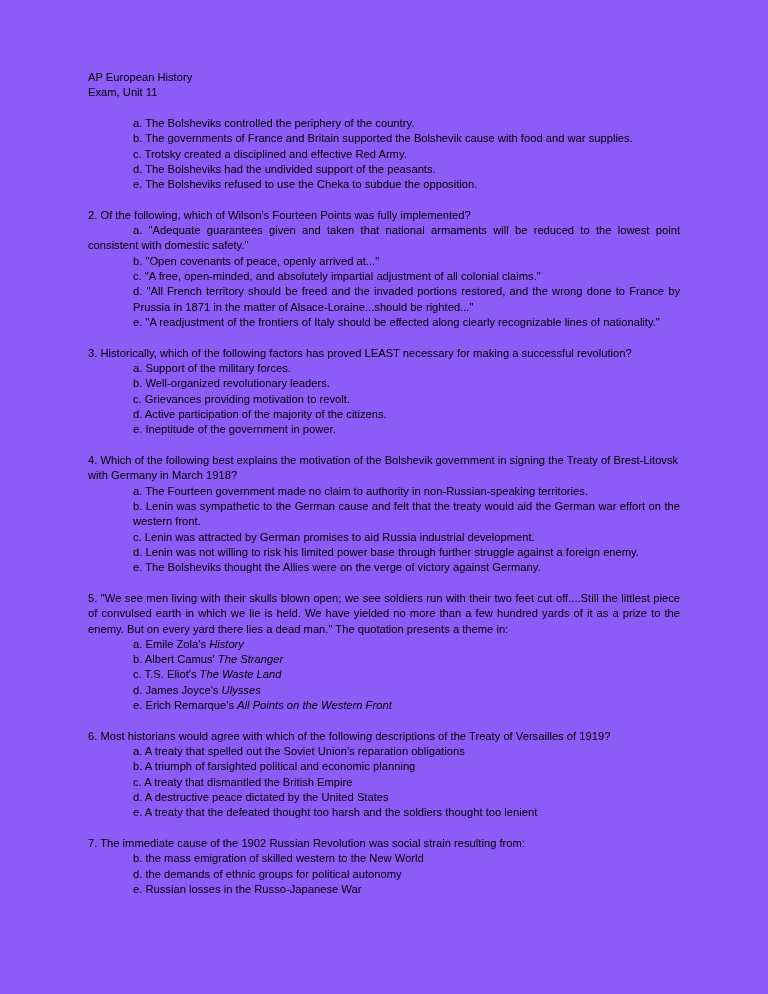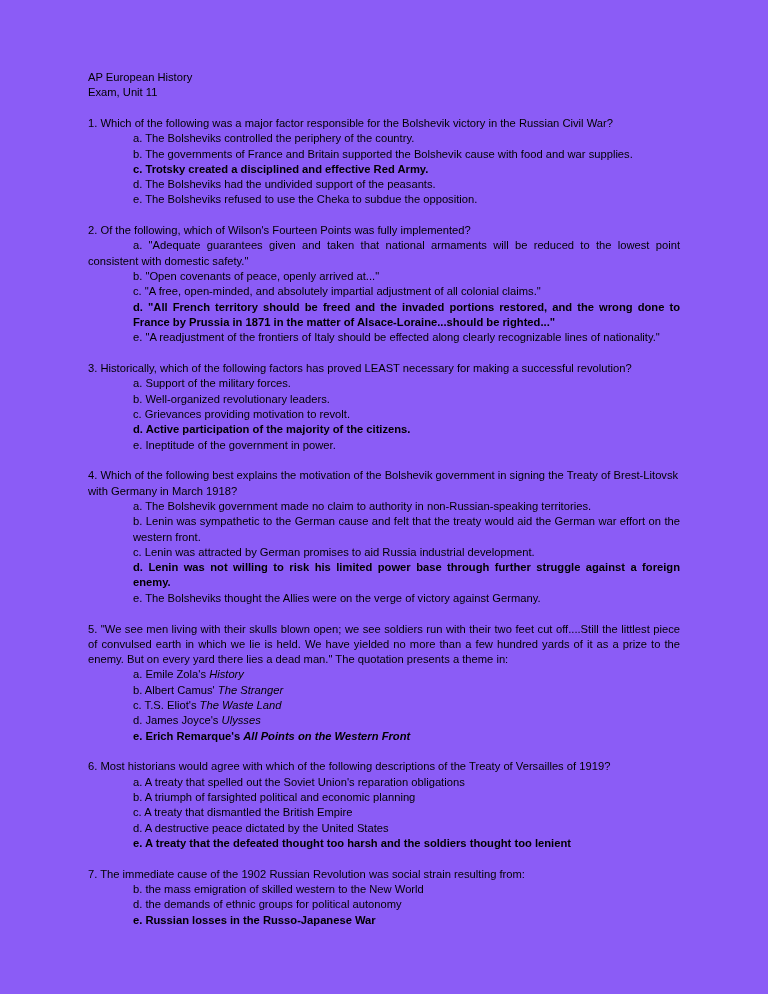--- a/index.html
+++ b/index.html
@@ -59,39 +59,38 @@
   }
   .option.justified {
     text-align: justify;
     text-justify: inter-word;
   }
   .option.outdent-wrap {
     padding-left: 0;
     text-indent: 45px;
   }
   .option.bold {
-    font-weight: bold;
+    font-weight: normal;
   }
   .ital {
     font-style: italic;
   }
 </style>
 </head>
 <body>
 
 <div class="page">
 
   <div class="doc-header">
     <div>AP European History</div>
     <div>Exam, Unit 11</div>
   </div>
 
   <div id="questions-root">
       <div class="question-block">
-        <p class="stem">1. Which of the following was a major factor responsible for the Bolshevik victory in the Russian Civil War?</p>
         <div class="options">
           <div class="option"><span>a. The Bolsheviks controlled the periphery of the country.</span></div>
           <div class="option"><span>b. The governments of France and Britain supported the Bolshevik cause with food and war supplies.</span></div>
           <div class="option bold"><span>c. Trotsky created a disciplined and effective Red Army.</span></div>
           <div class="option"><span>d. The Bolsheviks had the undivided support of the peasants.</span></div>
           <div class="option"><span>e. The Bolsheviks refused to use the Cheka to subdue the opposition.</span></div>
         </div>
       </div>
       <div class="question-block">
         <p class="stem">2. Of the following, which of Wilson's Fourteen Points was fully implemented?</p>
@@ -109,21 +108,21 @@
           <div class="option"><span>a. Support of the military forces.</span></div>
           <div class="option"><span>b. Well-organized revolutionary leaders.</span></div>
           <div class="option"><span>c. Grievances providing motivation to revolt.</span></div>
           <div class="option bold"><span>d. Active participation of the majority of the citizens.</span></div>
           <div class="option"><span>e. Ineptitude of the government in power.</span></div>
         </div>
       </div>
       <div class="question-block">
         <p class="stem">4. Which of the following best explains the motivation of the Bolshevik government in signing the Treaty of Brest-Litovsk with Germany in March 1918?</p>
         <div class="options">
-          <div class="option"><span>a. The Bolshevik government made no claim to authority in non-Russian-speaking territories.</span></div>
+          <div class="option"><span>a. The Fourteen government made no claim to authority in non-Russian-speaking territories.</span></div>
           <div class="option justified"><span>b. Lenin was sympathetic to the German cause and felt that the treaty would aid the German war effort on the western front.</span></div>
           <div class="option"><span>c. Lenin was attracted by German promises to aid Russia industrial development.</span></div>
           <div class="option bold justified"><span>d. Lenin was not willing to risk his limited power base through further struggle against a foreign enemy.</span></div>
           <div class="option"><span>e. The Bolsheviks thought the Allies were on the verge of victory against Germany.</span></div>
         </div>
       </div>
       <div class="question-block">
         <p class="stem justified">5. "We see men living with their skulls blown open; we see soldiers run with their two feet cut off....Still the littlest piece of convulsed earth in which we lie is held.  We have yielded no more than a few hundred yards of it as a prize to the enemy.  But on every yard there lies a dead man."  The quotation presents a theme in:</p>
         <div class="options">
           <div class="option"><span>a. Emile Zola's </span><span class="ital">History</span></div>

